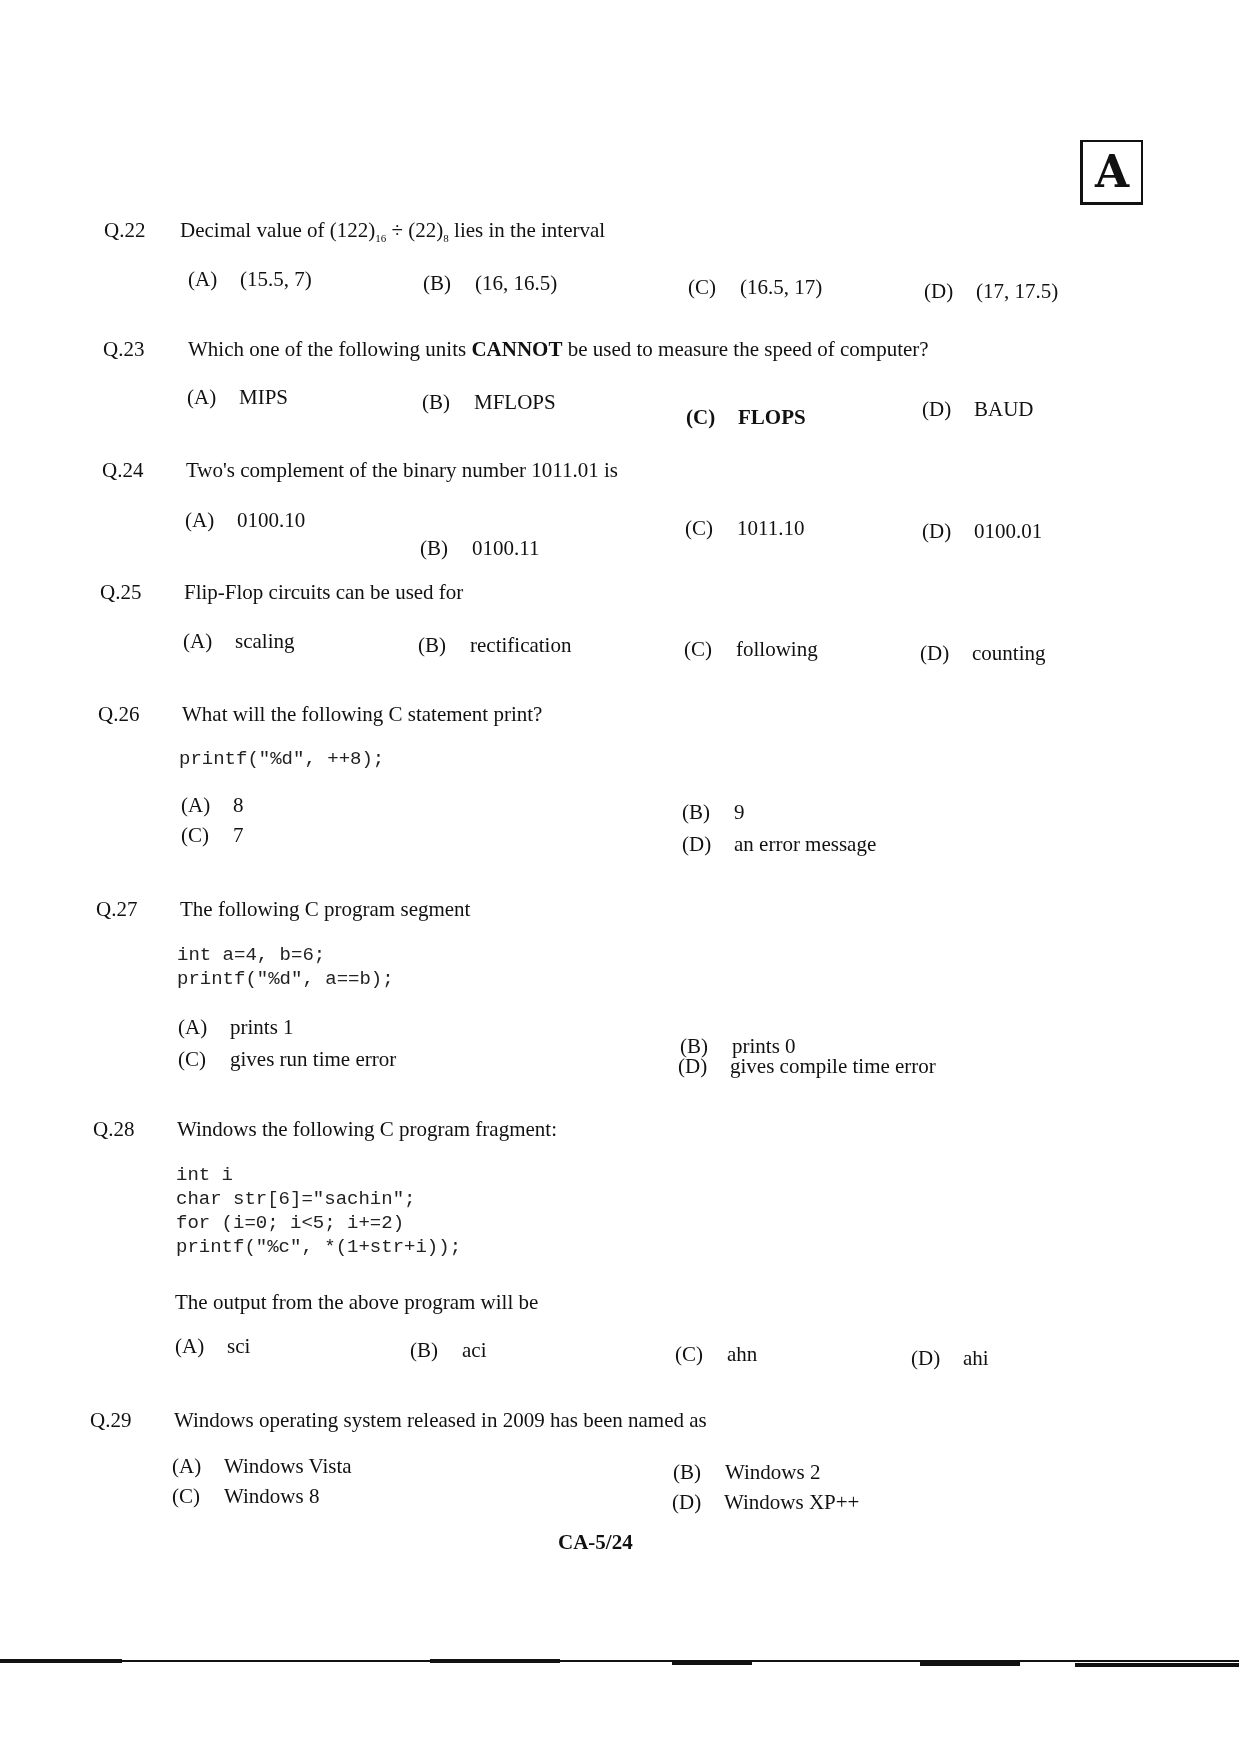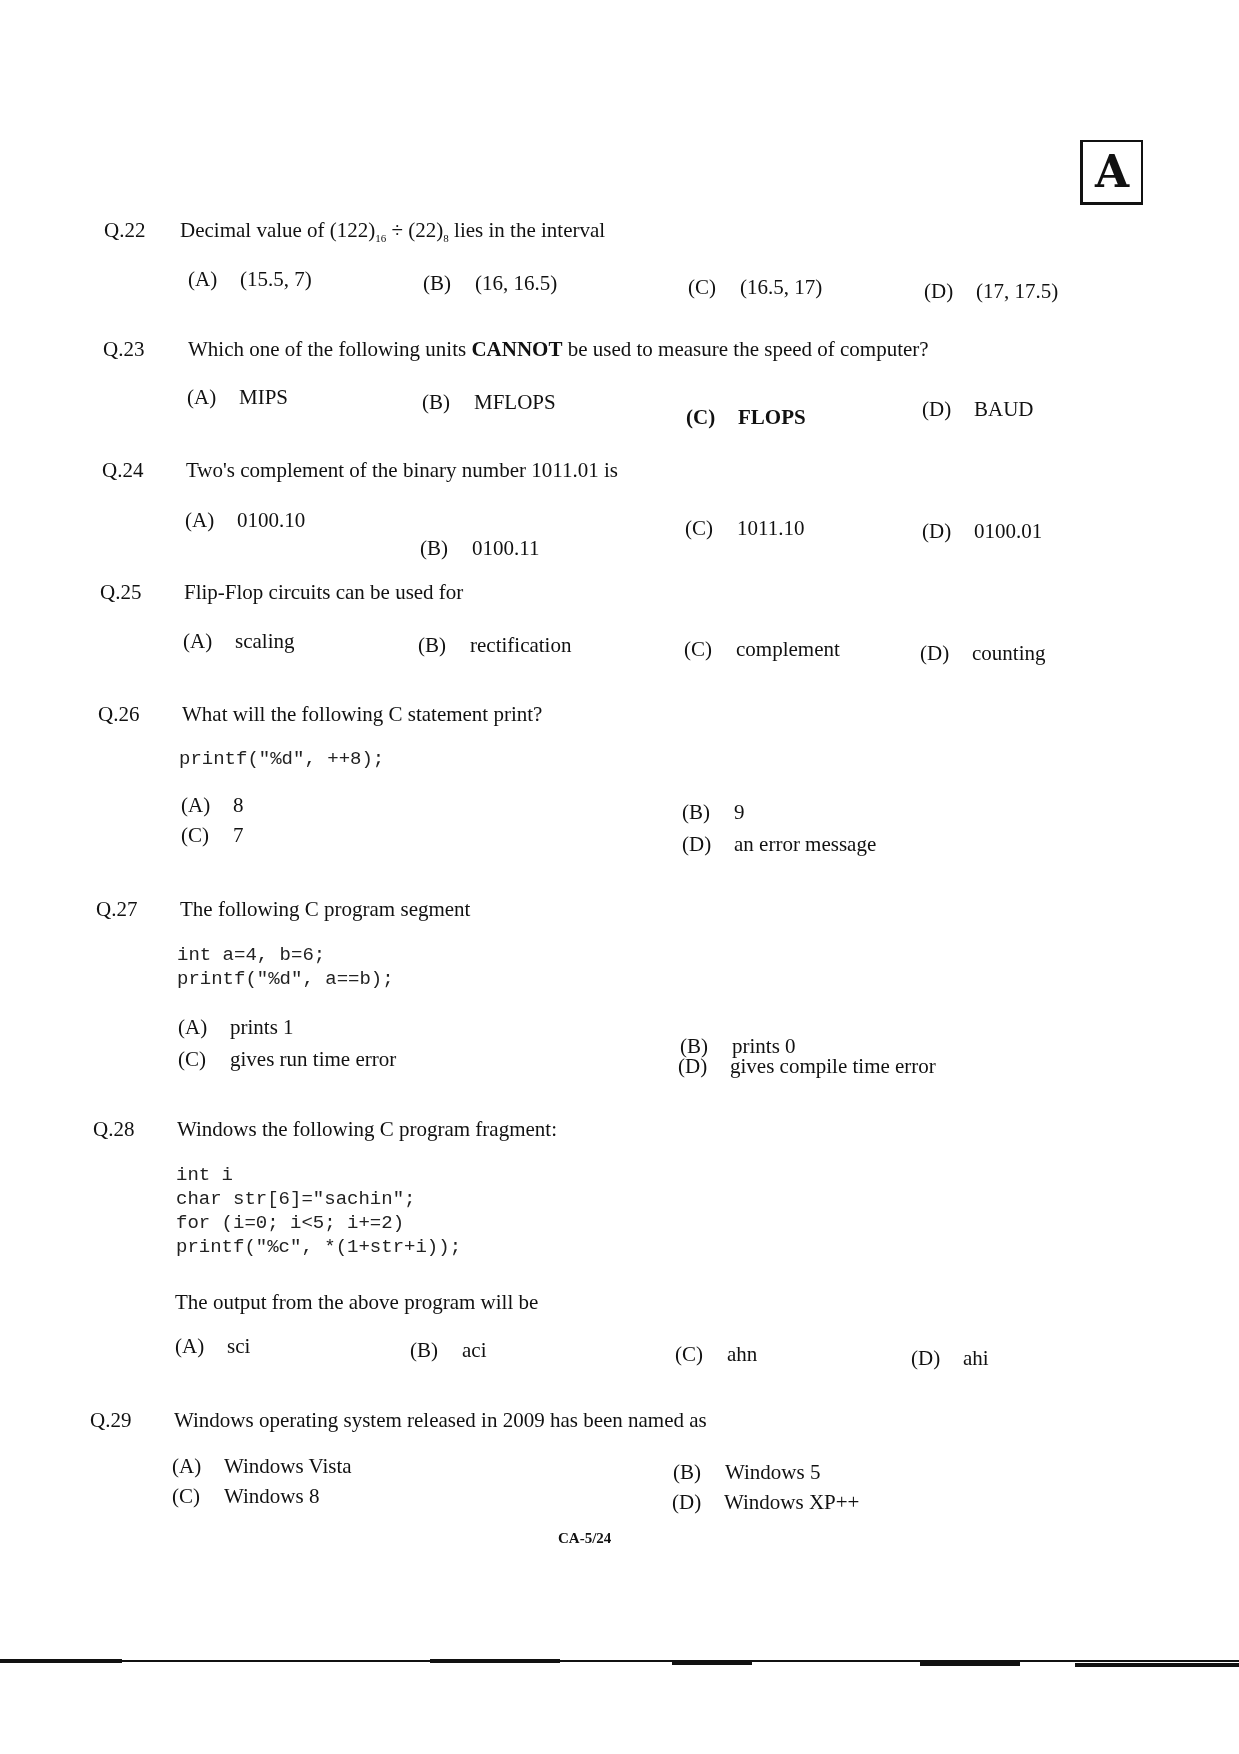--- a/index.html
+++ b/index.html
@@ -23,21 +23,21 @@
   .opt { position: absolute; white-space: nowrap; font-size: 21px; }
   .opt .lbl { display: inline-block; width: 52px; }
   sub { font-size: 11px; vertical-align: -5px; }
   .code {
     position: absolute; white-space: pre;
     font-family: "Liberation Mono", "DejaVu Sans Mono", monospace;
     font-size: 19px; line-height: 24px; color: #222;
   }
   .footer-code {
     position: absolute; left: 558px; top: 1530px;
-    font-weight: bold; font-size: 15px;
+    font-weight: bold; font-size: 21px;
   }
   .bottom-rule {
     position: absolute; left: 0; top: 1660px; width: 1239px; height: 2px; background: #111;
   }
   .bottom-rule .seg { position: absolute; top: -1px; height: 4px; background: #111; }
 </style>
 </head>
 <body>
 
 <div class="page-badge">A</div>
@@ -68,21 +68,21 @@
 <div class="opt" style="left:420px; top:512px;margin-top:24px;"><span class="lbl">(B)</span><span>0100.11</span></div>
 <div class="opt" style="left:685px; top:516px;"><span class="lbl">(C)</span><span>1011.10</span></div>
 <div class="opt" style="left:922px; top:519px;"><span class="lbl">(D)</span><span>0100.01</span></div>
 
 <div class="q" style="left:100px; top:580px;">
   <span class="q-num">Q.25</span>
   <span class="q-text" style="left:84px;">Flip-Flop circuits can be used for</span>
 </div>
 <div class="opt" style="left:183px; top:629px;"><span class="lbl">(A)</span><span>scaling</span></div>
 <div class="opt" style="left:418px; top:633px;"><span class="lbl">(B)</span><span>rectification</span></div>
-<div class="opt" style="left:684px; top:637px;"><span class="lbl">(C)</span><span>complement</span></div>
+<div class="opt" style="left:684px; top:637px;"><span class="lbl">(C)</span><span>following</span></div>
 <div class="opt" style="left:920px; top:641px;"><span class="lbl">(D)</span><span>counting</span></div>
 
 <div class="q" style="left:98px; top:702px;">
   <span class="q-num">Q.26</span>
   <span class="q-text" style="left:84px;">What will the following C statement print?</span>
 </div>
 <div class="code" style="left:179px; top:747px;">printf("%d", ++8);</div>
 <div class="opt" style="left:181px; top:793px;"><span class="lbl">(A)</span><span>8</span></div>
 <div class="opt" style="left:682px; top:800px;"><span class="lbl">(B)</span><span>9</span></div>
 <div class="opt" style="left:181px; top:823px;"><span class="lbl">(C)</span><span>7</span></div>
@@ -111,21 +111,21 @@
 <div class="opt" style="left:175px; top:1334px;"><span class="lbl">(A)</span><span>sci</span></div>
 <div class="opt" style="left:410px; top:1338px;"><span class="lbl">(B)</span><span>aci</span></div>
 <div class="opt" style="left:675px; top:1342px;"><span class="lbl">(C)</span><span>ahn</span></div>
 <div class="opt" style="left:911px; top:1346px;"><span class="lbl">(D)</span><span>ahi</span></div>
 
 <div class="q" style="left:90px; top:1408px;">
   <span class="q-num">Q.29</span>
   <span class="q-text" style="left:84px;">Windows operating system released in 2009 has been named as</span>
 </div>
 <div class="opt" style="left:172px; top:1454px;"><span class="lbl">(A)</span><span>Windows Vista</span></div>
-<div class="opt" style="left:673px; top:1460px;"><span class="lbl">(B)</span><span>Windows 5</span></div>
+<div class="opt" style="left:673px; top:1460px;"><span class="lbl">(B)</span><span>Windows 2</span></div>
 <div class="opt" style="left:172px; top:1484px;"><span class="lbl">(C)</span><span>Windows 8</span></div>
 <div class="opt" style="left:672px; top:1490px;"><span class="lbl">(D)</span><span>Windows XP++</span></div>
 
 <div class="footer-code">CA-5/24</div>
 
 <div class="bottom-rule">
   <div class="seg" style="left:0; width:122px;"></div>
   <div class="seg" style="left:430px; width:130px;"></div>
   <div class="seg" style="left:672px; width:80px; top:1px;"></div>
   <div class="seg" style="left:920px; width:100px; top:2px;"></div>

